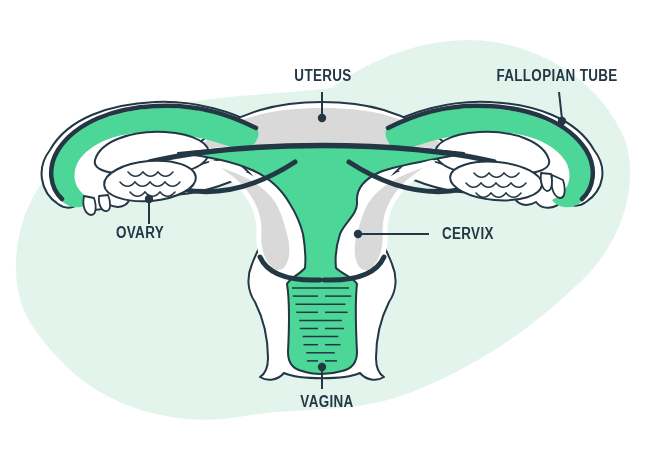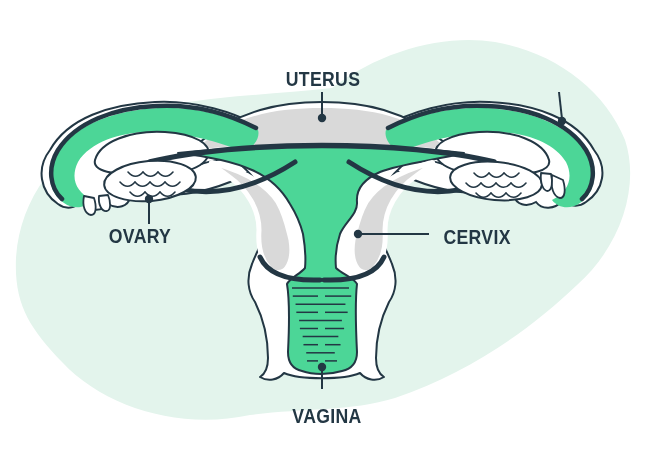--- a/index.html
+++ b/index.html
@@ -10,21 +10,21 @@
     position:relative;width:650px;height:450px;background:var(--bg);
     overflow:hidden;font-family:"Liberation Sans",sans-serif;
   }
   svg{position:absolute;left:0;top:0;}
   .fill-blob{fill:var(--blob);}
   .fill-green{fill:var(--green);}
   .fill-gray{fill:var(--gray);}
   .fill-white{fill:#ffffff;}
   .ink-stroke{stroke:var(--ink);}
   .lbl{
-    position:absolute;font-weight:700;font-size:21px;line-height:1;
+    position:absolute;font-weight:700;font-size:16px;line-height:1;
     color:var(--ink);letter-spacing:.4px;white-space:nowrap;
     transform:translateX(-50%);
   }
   .lbl>span{display:inline-block;transform:scaleX(.84);transform-origin:center;}
   .lbl.left-anchor{transform:none;}
 </style>
 </head>
 <body>
 
 <div class="stage">
@@ -237,22 +237,25 @@
       <circle cx="562" cy="121" r="4.2"></circle>
       <circle cx="149" cy="199" r="4.2"></circle>
       <circle cx="358" cy="234" r="4.2"></circle>
       <circle cx="322" cy="367" r="4.2"></circle>
     </g>
   </svg>
 
   <div class="lbl" style="left:323px;top:68px">
     <span>UTERUS</span>
   </div>
+  <div class="lbl" style="left:557px;top:68px">
+    <span>FALLOPIAN TUBE</span>
+  </div>
   <div class="lbl" style="left:140px;top:225px">
     <span>OVARY</span>
   </div>
   <div class="lbl left-anchor" style="left:437px;top:226px">
     <span>CERVIX</span>
   </div>
-  <div class="lbl" style="left:327px;top:405px">
+  <div class="lbl" style="left:327px;top:394px">
     <span>VAGINA</span>
   </div>
 </div>
 
 </body></html>

